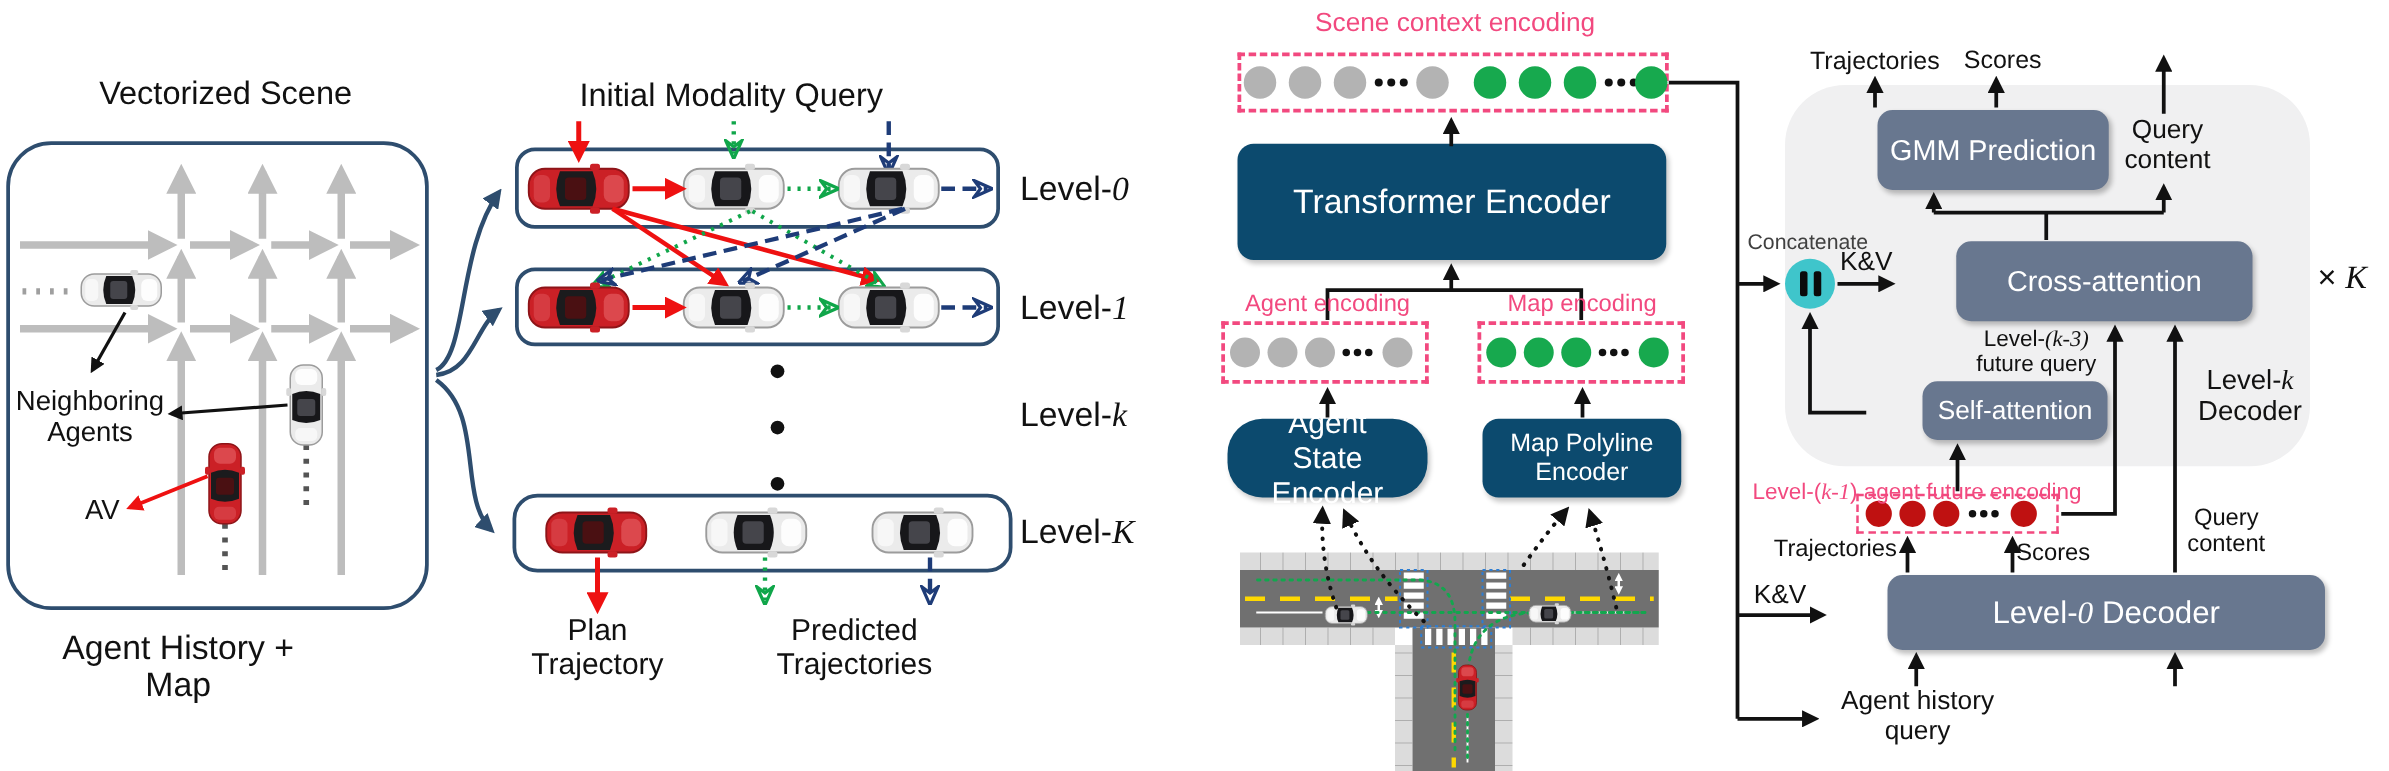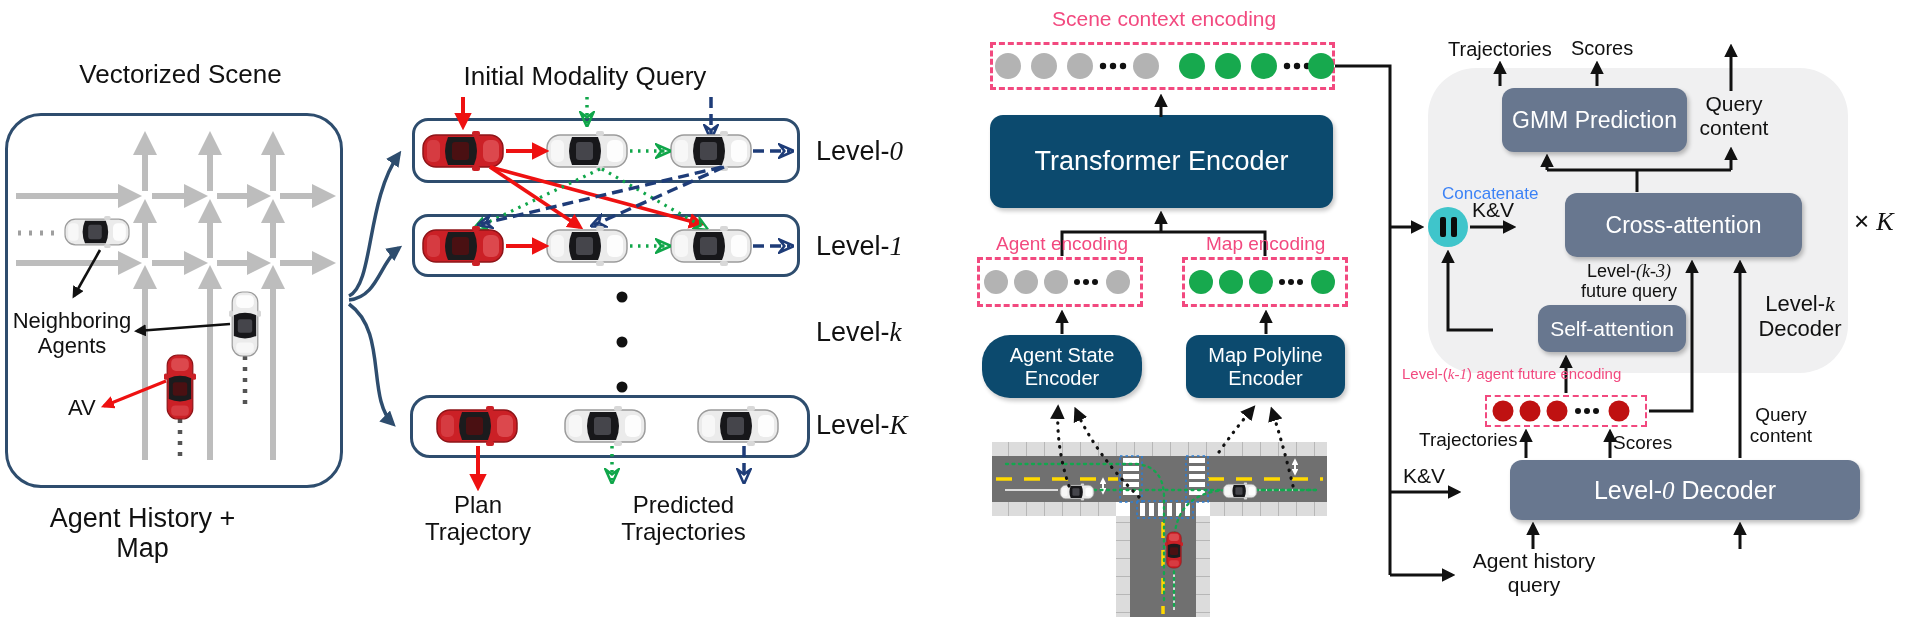--- a/index.html
+++ b/index.html
@@ -2,21 +2,21 @@
 <html><head>
 <meta charset="utf-8">
 <style>
   html,body{margin:0;padding:0;background:#ffffff;}
   #stage{position:relative;width:1911px;height:617px;background:#fff;overflow:hidden;
          font-family:"Liberation Sans",sans-serif;color:#111;}
   #stage > *{box-sizing:border-box;}
   .lbl{position:absolute;color:#111;line-height:1.12;}
   .ctr{text-align:center;}
   .pink{color:#f2497f;}
-  .bluetxt{color:#3b82f6;margin-left:44px;}
+  .bluetxt{color:#404040;}
   .nowrap{white-space:nowrap;}
   .vi{font-family:"Liberation Serif",serif;font-style:italic;}
   .navy-box{position:absolute;border:3px solid #2e4d6e;border-radius:16px;background:transparent;}
   .scene-box{position:absolute;border:3.5px solid #2e4d6e;border-radius:36px;background:#fff;}
   .dash-pink{position:absolute;border:3px dashed #f2497f;background:#fff;}
   .blue-box{position:absolute;background:#0c4a6e;border-radius:13px;color:#fff;
             display:flex;align-items:center;justify-content:center;text-align:center;
             box-shadow:2px 3px 4px rgba(0,0,0,.22);}
   .slate-box{position:absolute;background:#68778f;border-radius:12px;color:#fff;
              display:flex;align-items:center;justify-content:center;text-align:center;
@@ -41,21 +41,21 @@
   <div class="container" style="left:1428px;top:68px;width:420px;height:305px;"></div>
 
   <div class="dash-pink" style="left:990px;top:42px;width:345px;height:48px;"></div>
   <div class="dash-pink" style="left:977px;top:257px;width:166px;height:50px;"></div>
   <div class="dash-pink" style="left:1182px;top:257px;width:166px;height:50px;"></div>
   <div class="dash-pink" style="left:1485px;top:395px;width:162px;height:32px;border-width:2.5px;"></div>
 
   <div class="blue-box" style="left:990px;top:115px;width:343px;height:93px;font-size:27px;">
     <span>Transformer Encoder</span>
   </div>
-  <div class="blue-box" style="left:982px;top:335px;width:160px;height:63px;font-size:20px;border-radius:28px;">
+  <div class="blue-box" style="left:982px;top:335px;width:160px;height:63px;font-size:24px;border-radius:28px;">
     <span style="width:120px;">Agent State Encoder</span>
   </div>
   <div class="blue-box" style="left:1186px;top:335px;width:159px;height:63px;font-size:20px;">
     <span style="width:120px;">Map Polyline Encoder</span>
   </div>
 
   <div class="slate-box" style="left:1457px;top:88px;width:185px;height:64px;font-size:23px;">
     <span>GMM Prediction</span>
   </div>
   <div class="slate-box" style="left:1520px;top:193px;width:237px;height:64px;font-size:23px;">
@@ -408,21 +408,21 @@
   <div class="lbl ctr" style="left:1572px;top:261px;width:114px;font-size:18px;">
     <span><span>Level-</span><span class="vi">(k-3)</span></span><br>
     <span>future query</span>
   </div>
 
   <div class="lbl ctr" style="left:1748px;top:292px;width:104px;font-size:22px;">
     <span><span>Level-</span><span class="vi">k</span></span><br>
     <span>Decoder</span>
   </div>
 
-  <div class="lbl pink nowrap" style="left:1402px;top:366px;font-size:15px;text-align:right;"><span>Level-(</span><span class="vi">k-1</span><span>) agent future encoding</span></div>
+  <div class="lbl pink nowrap" style="left:1402px;top:383px;font-size:18px;text-align:right;"><span>Level-(</span><span class="vi">k-1</span><span>) agent future encoding</span></div>
 
   <div class="lbl nowrap" style="left:1419px;top:429px;font-size:19px;">Trajectories</div>
   <div class="lbl nowrap" style="left:1613px;top:432px;font-size:19px;">Scores</div>
   <div class="lbl ctr" style="left:1744px;top:404px;width:74px;font-size:19px;">Query content</div>
   <div class="lbl nowrap" style="left:1403px;top:464px;font-size:21px;">K&amp;V</div>
 
   <div class="lbl ctr" style="left:1463px;top:549px;width:142px;font-size:21px;">Agent history query</div>
 
 </div>
 

